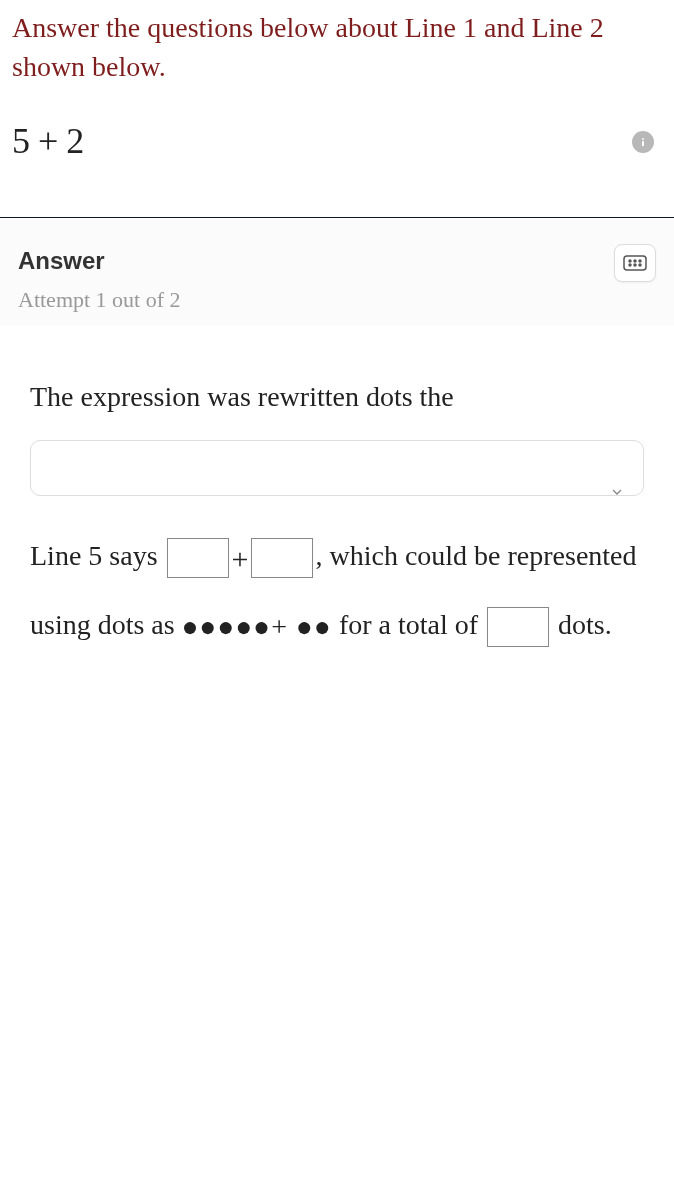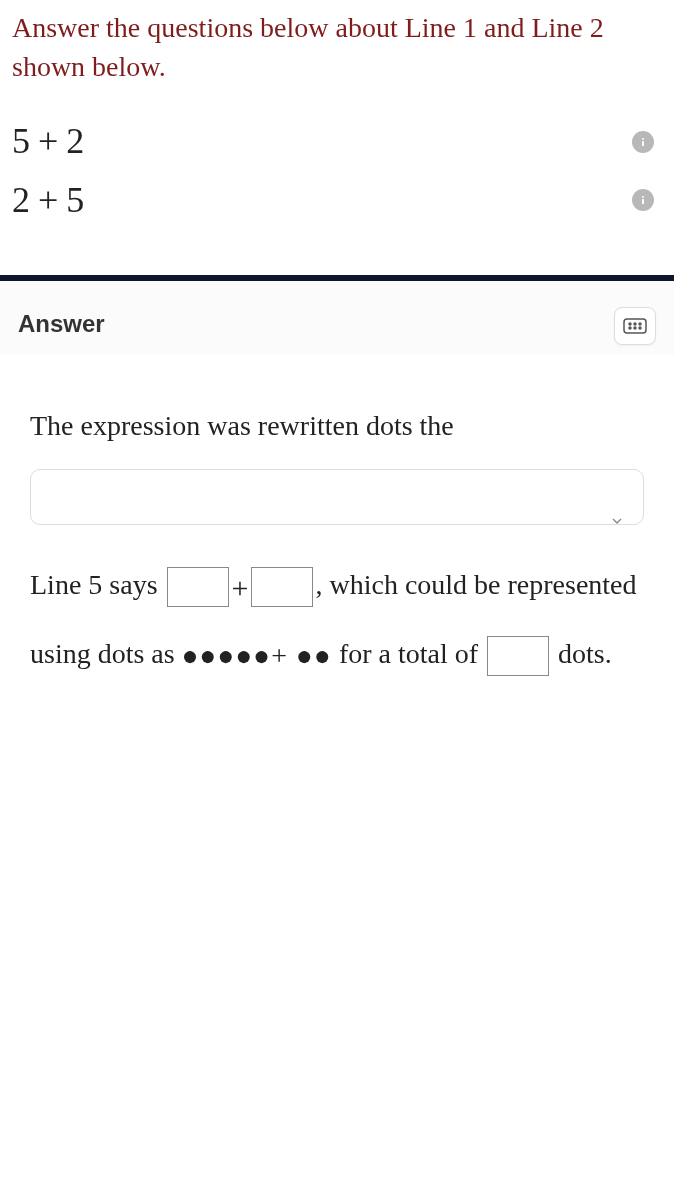--- a/index.html
+++ b/index.html
@@ -47,21 +47,21 @@
     border-radius: 50%;
     background: #b8b8b8;
     display: flex;
     align-items: center;
     justify-content: center;
     cursor: pointer;
   }
   .info-icon svg { fill: #fff; }
   .answer-block {
     background: #fbfbfb;
-    border-top: 6px solid #0f172a;
+    border-top: 1px solid #0f172a;
     padding: 26px 18px 10px 18px;
     margin: 0 -12px;
   }
   .answer-header {
     display: flex;
     justify-content: space-between;
     align-items: flex-start;
   }
   .answer-title {
     font-family: -apple-system, Helvetica, Arial, sans-serif;
@@ -148,37 +148,27 @@
     <span class="expr-math">
       <span>5</span><span class="plus">+</span><span>2</span>
     </span>
     <div class="info-icon">
       <svg width="12" height="12" viewBox="0 0 24 24">
           <circle cx="12" cy="6" r="2"></circle>
           <rect x="10" y="10" width="4" height="10" rx="1"></rect>
         </svg>
     </div>
   </div>
-  <div class="expr-row">
-    <span class="expr-math">
-      <span>2</span><span class="plus">+</span><span>5</span>
-    </span>
-    <div class="info-icon">
-      <svg width="12" height="12" viewBox="0 0 24 24">
-          <circle cx="12" cy="6" r="2"></circle>
-          <rect x="10" y="10" width="4" height="10" rx="1"></rect>
-        </svg>
-    </div>
-  </div>
 </div>
 
 <div class="answer-block">
   <div class="answer-header">
     <div>
       <div class="answer-title">Answer</div>
+      <div class="attempt">Attempt 1 out of 2</div>
     </div>
     <div class="keypad-btn">
       <svg width="24" height="16" viewBox="0 0 24 16" stroke-width="1.5">
         <rect x="1" y="1" width="22" height="14" rx="3"></rect>
         <circle cx="7" cy="6" r="1" fill="#555"></circle>
         <circle cx="12" cy="6" r="1" fill="#555"></circle>
         <circle cx="17" cy="6" r="1" fill="#555"></circle>
         <circle cx="7" cy="10" r="1" fill="#555"></circle>
         <circle cx="12" cy="10" r="1" fill="#555"></circle>
         <circle cx="17" cy="10" r="1" fill="#555"></circle>

